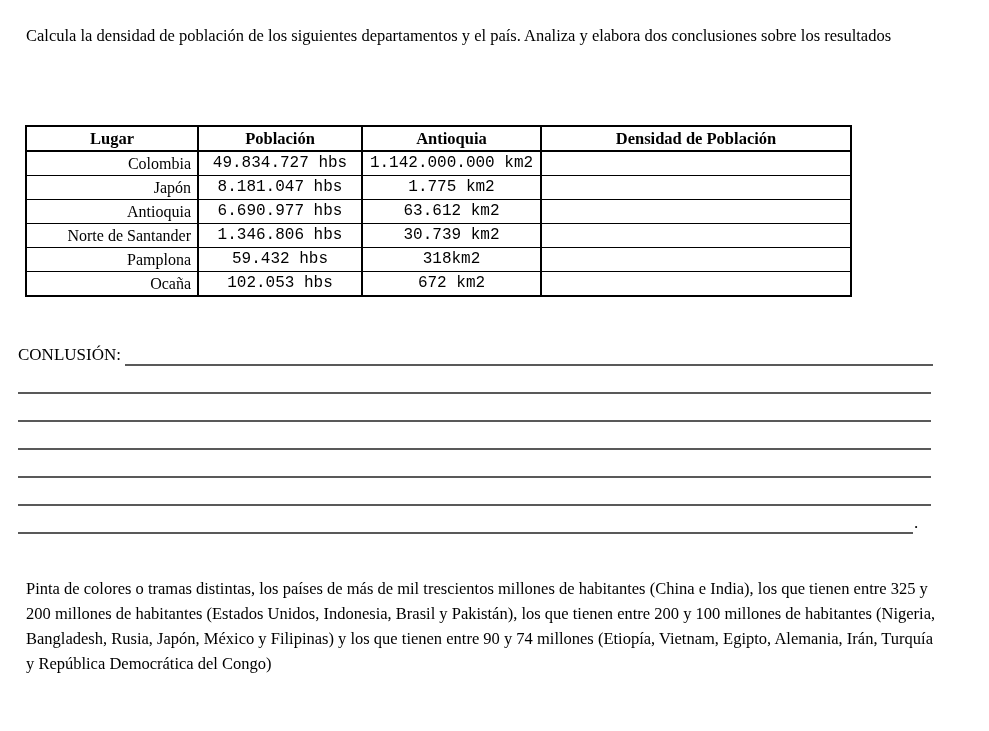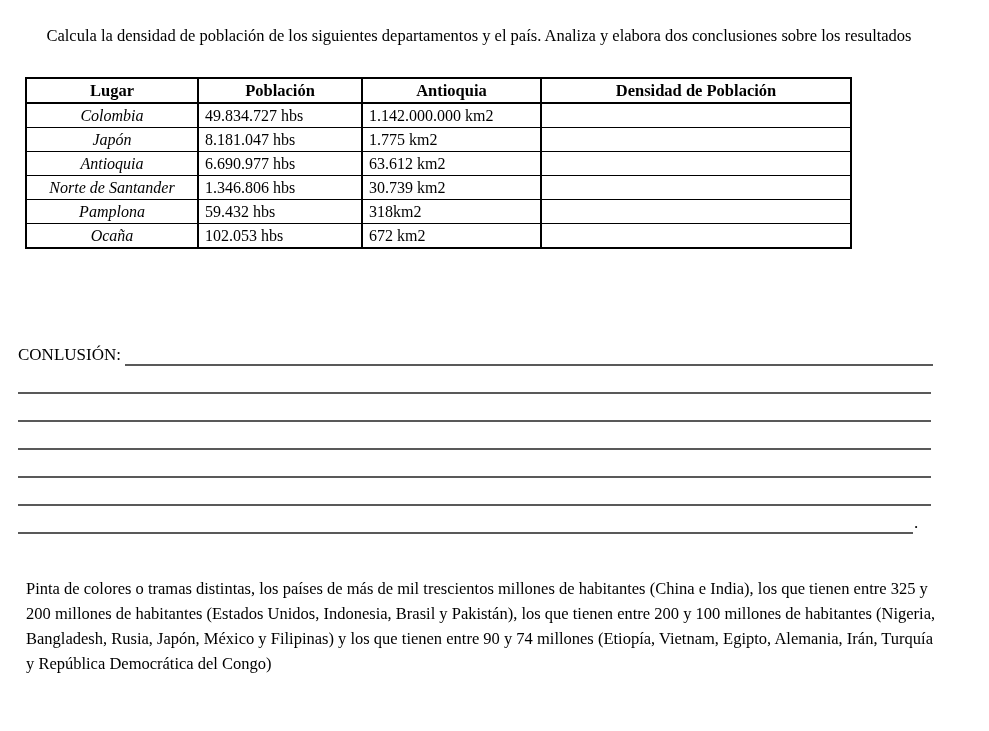--- a/index.html
+++ b/index.html
@@ -25,35 +25,36 @@
   }
 
   
   .intro {
     position: absolute;
     left: 26px;
     top: 6px;
     width: 906px;
     font-size: 16.5px;
     line-height: 25px;
-    text-align: center;
+    text-align: left;
   }
 
   
   .table-wrap {
     position: absolute;
     left: 25px;
     top: 77px;
     width: 825px;
   }
   table.density-table {
     border-collapse: collapse;
     width: 825px;
     table-layout: fixed;
     border: 2px solid #000;
+    margin-top: 48px;
   }
   table.density-table col.c-lugar { width: 172px; }
   table.density-table col.c-poblacion { width: 164px; }
   table.density-table col.c-superficie { width: 179px; }
   table.density-table col.c-densidad { width: 310px; }
 
   table.density-table th,
   table.density-table td {
     border: 1px solid #000;
     height: 24px;
@@ -64,25 +65,25 @@
     white-space: nowrap;
     overflow: hidden;
   }
   table.density-table thead th {
     text-align: center;
     font-weight: bold;
     font-size: 16.5px;
     height: 25px;
   }
   table.density-table td.lugar {
+    text-align: right;
+  }
+  table.density-table td.num {
     text-align: center;
-    font-style: italic;
-  }
-  table.density-table td.num {
-    text-align: left;
+    font-family: Liberation Mono, monospace;
   }
   table.density-table td.densidad {
     text-align: left;
   }
   
   table.density-table th.sep-left,
   table.density-table td.sep-left {
     border-left: 2px solid #000;
   }
   table.density-table thead th {

